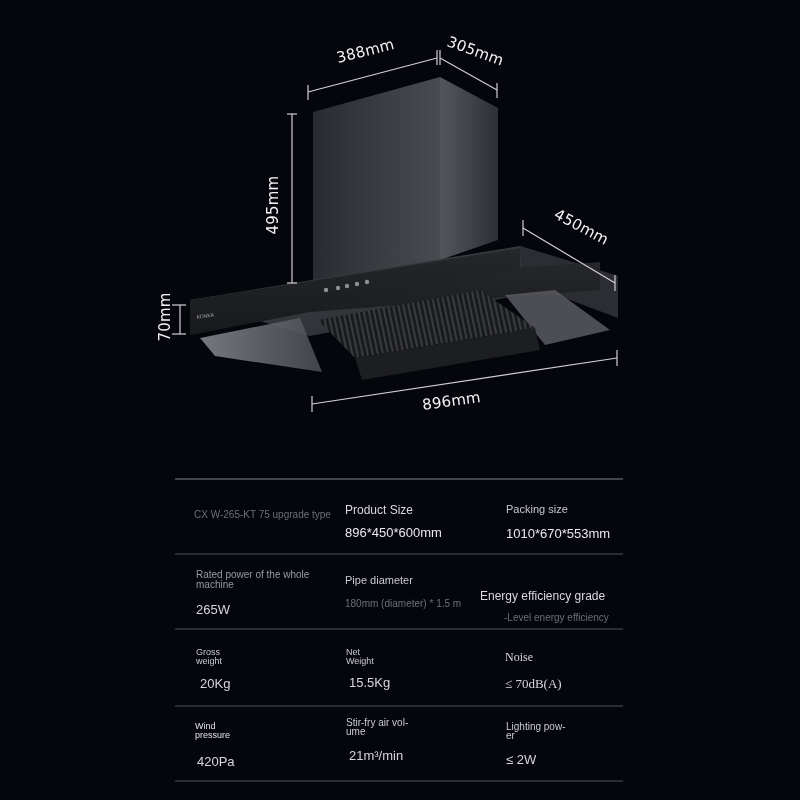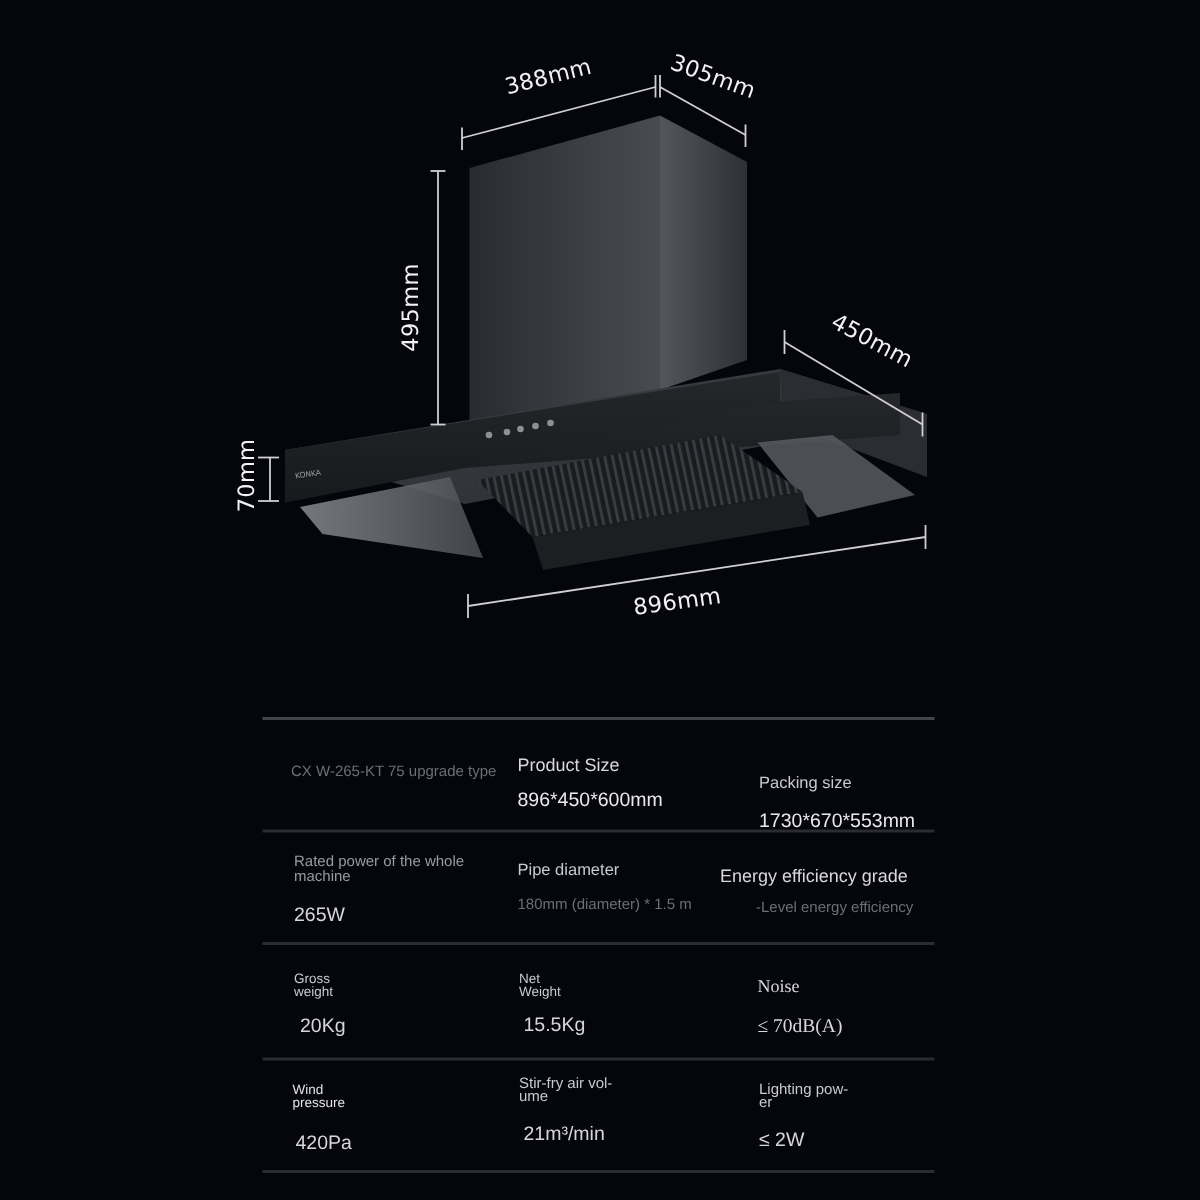--- a/index.html
+++ b/index.html
@@ -125,35 +125,35 @@
   <div class="divider" style="top:227px;"></div>
   <div class="divider" style="top:302px;"></div>
 
   <div class="cell" style="left:21px;top:23px;">
     <div class="val dim" style="margin-top:8px;margin-left:-2px;">CX W-265-KT 75 upgrade type</div>
   </div>
   <div class="cell" style="left:170px;top:26px;">
     <div class="lbl big">Product Size</div>
     <div class="val bright" style="margin-top:8px;">896*450*600mm</div>
   </div>
-  <div class="cell" style="left:331px;top:26px;margin-top:13px;">
+  <div class="cell" style="left:331px;top:26px;">
     <div class="lbl" style="font-size:11px;">Packing size</div>
-    <div class="val bright" style="margin-top:12px;">1730*670*553mm</div>
+    <div class="val bright" style="margin-top:12px;">1010*670*553mm</div>
   </div>
 
   <div class="cell" style="left:21px;top:92px;">
     <div class="lbl" style="white-space:pre-line;color:#9a9aa2;">Rated power of the whole
 machine</div>
     <div class="val" style="margin-top:12px;">265W</div>
   </div>
   <div class="cell" style="left:170px;top:97px;">
     <div class="lbl" style="font-size:11px;">Pipe diameter</div>
     <div class="val dim" style="margin-top:13px;">180mm (diameter) * 1.5 m</div>
   </div>
-  <div class="cell" style="left:305px;top:100px;">
+  <div class="cell" style="left:305px;top:112px;">
     <div class="lbl big">Energy efficiency grade</div>
     <div class="val dim" style="margin-top:9px;margin-left:24px;">-Level energy efficiency</div>
   </div>
 
   <div class="cell" style="left:21px;top:170px;">
     <div class="lbl" style="white-space:pre-line;font-size:9px;line-height:9px;">Gross
 weight</div>
     <div class="val" style="margin-top:10px;margin-left:4px;">20Kg</div>
   </div>
   <div class="cell" style="left:171px;top:170px;">

